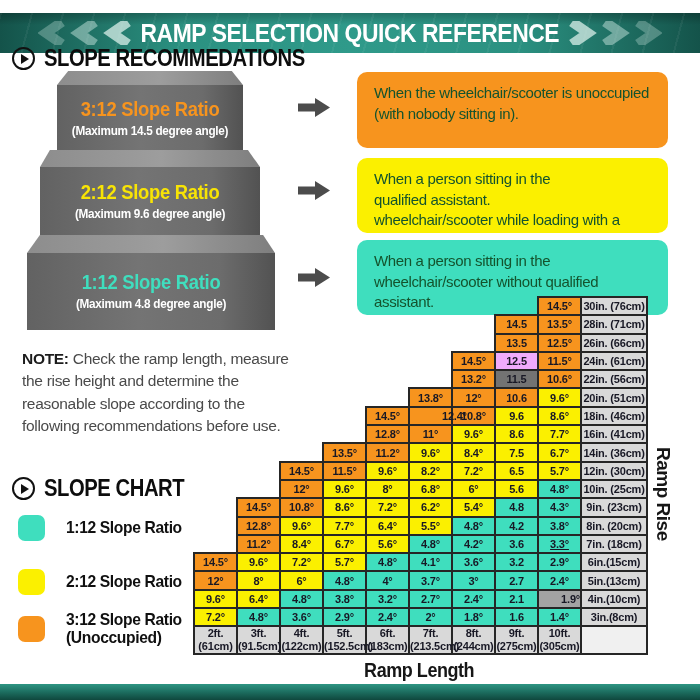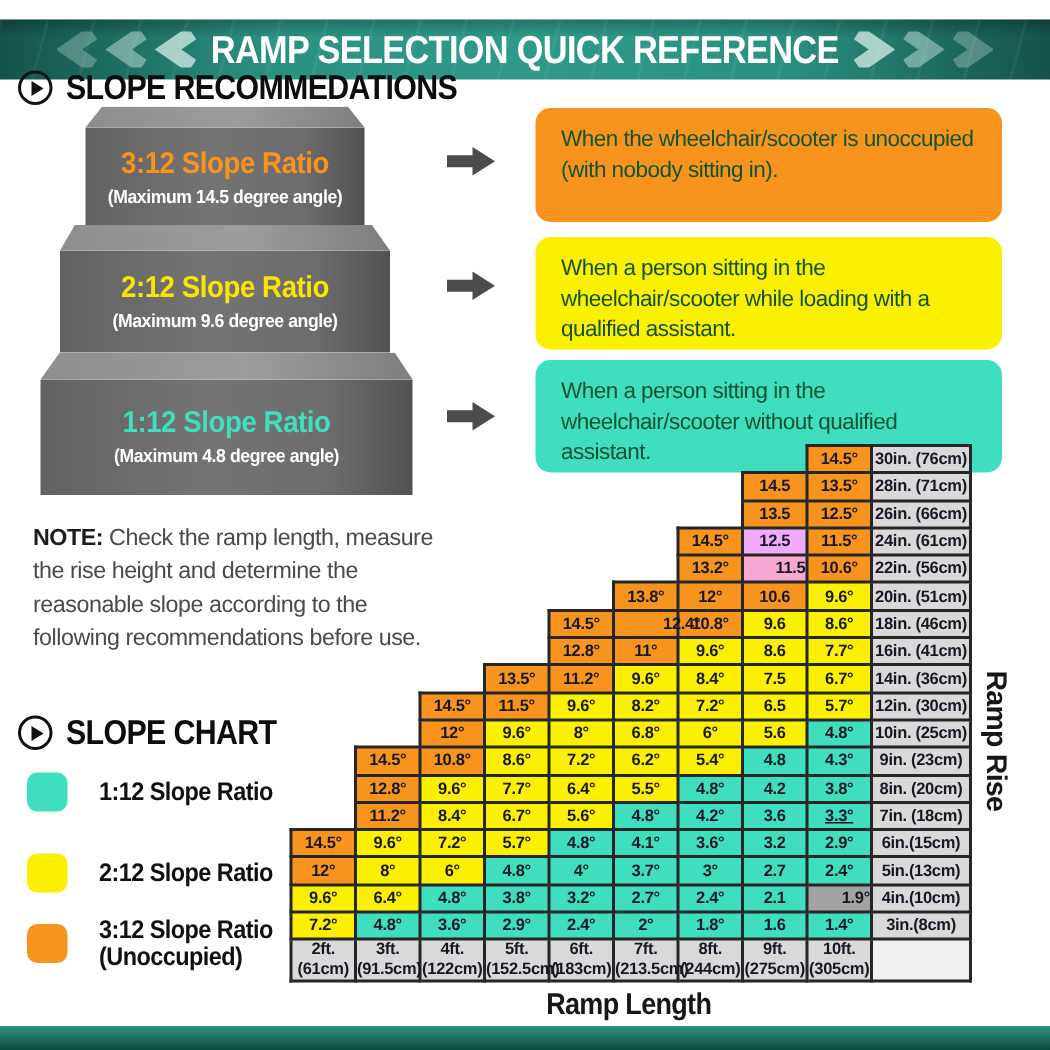--- a/index.html
+++ b/index.html
@@ -139,22 +139,22 @@
       <path d="M1 6.5 h17 V1 l15 9.5 -15 9.5 v-5.5 H1 z" fill="#4c4c4c"></path>
     </svg>
 
   <div class="ibox" style="top: 72px; height: 76px; background: rgb(247, 148, 30);">
     <div>When the wheelchair/scooter is unoccupied</div>
     <div>(with nobody sitting in).</div>
     <div></div>
   </div>
   <div class="ibox" style="top: 158px; height: 75px; background: rgb(251, 240, 0);">
     <div>When a person sitting in the</div>
+    <div>qualified assistant.</div>
     <div>wheelchair/scooter while loading with a</div>
-    <div>qualified assistant.</div>
   </div>
   <div class="ibox" style="top: 240px; height: 75px; background: rgb(63, 222, 190);">
     <div>When a person sitting in the</div>
     <div>wheelchair/scooter without qualified</div>
     <div>assistant.</div>
   </div>
 
   <div class="note">
     <div><b>NOTE:</b> <span>Check the ramp length, measure</span></div>
     <div>the rise height and determine the</div>
@@ -249,21 +249,21 @@
             <td class="rise">24in. (61cm)</td>
           </tr>
           <tr>
             <td class="empty"></td>
             <td class="empty"></td>
             <td class="empty"></td>
             <td class="empty"></td>
             <td class="empty"></td>
             <td class="empty"></td>
             <td class="val" style="background: rgb(247, 148, 30);">13.2°</td>
-            <td class="val" style="background: #f9a8d4; text-align: right;">11.5</td>
+            <td class="val" style="background: #737373;">11.5</td>
             <td class="val" style="background: rgb(247, 148, 30);">10.6°</td>
             <td class="rise">22in. (56cm)</td>
           </tr>
           <tr>
             <td class="empty"></td>
             <td class="empty"></td>
             <td class="empty"></td>
             <td class="empty"></td>
             <td class="empty"></td>
             <td class="val" style="background: rgb(247, 148, 30);">13.8°</td>

